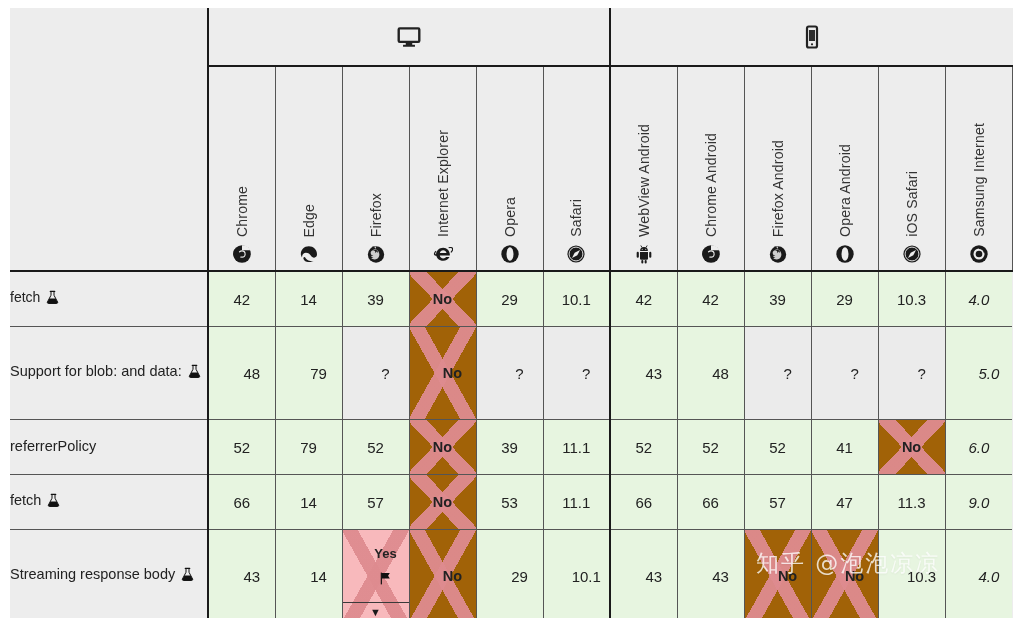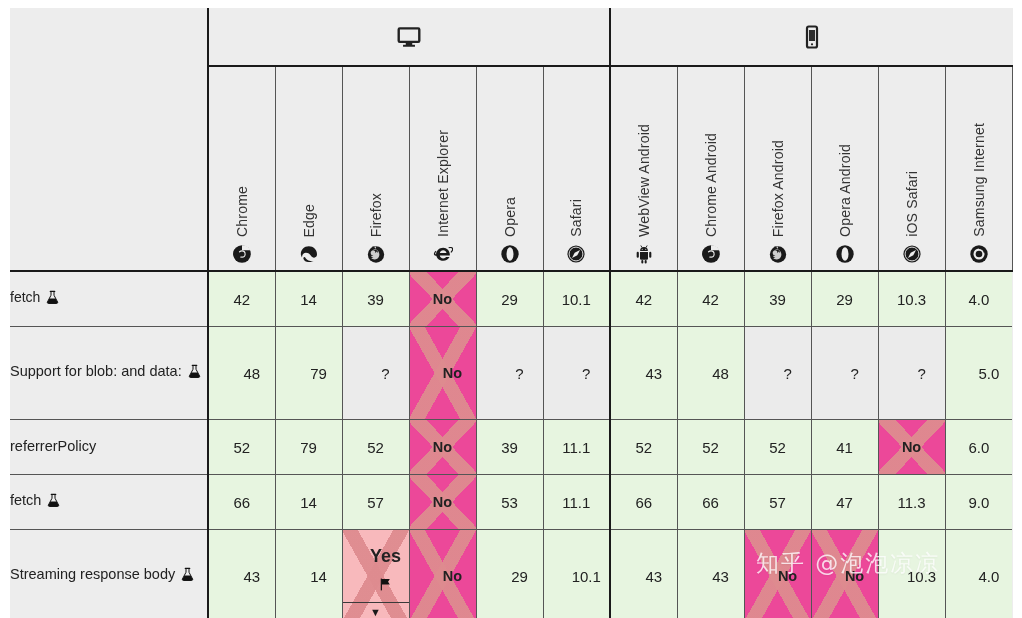--- a/index.html
+++ b/index.html
@@ -136,24 +136,24 @@
     font-size: 15px;
     color: #333333;
     position: relative;
     overflow: hidden;
     border-left: 1px solid #555555;
     border-right: 1px solid #555555;
     border-top: 1px solid #555555;
     border-bottom: 1px solid #555555;
   }
   .data-cell.group-start { border-left: 2px solid #1a1a1a !important; }
-  .data-cell.last-col { border-right: none !important; }
+  .data-cell.last-col { border-right: none !important; font-style: italic; }
 
   .data-cell.y { background: #e7f5e0; margin-top: 8px; }
-  .data-cell.n { background: #ec4899; }
+  .data-cell.n { background: #a16207; }
   .data-cell.u { background: #ebebeb; }
   .data-cell.p { background: #f8b9bc; }
 
   
   .data-cell.n::before,
   .data-cell.p::before {
     content: "";
     position: absolute;
     left: -20%;
     top: -40%;
@@ -179,21 +179,21 @@
     position: relative;
     z-index: 3;
     height: 100%;
     display: flex;
     flex-direction: column;
     align-items: center;
     justify-content: flex-start;
     padding-top: 16px;
     box-sizing: border-box;
   }
-  .partial-inner .pi-label { font-weight: bold; font-size: 18px; }
+  .partial-inner .pi-label { font-weight: bold; font-size: 13px; }
   .partial-inner .pi-flag { margin-top: 10px; }
   .partial-expander {
     position: absolute;
     left: 0;
     right: 0;
     bottom: 0;
     height: 19px;
     border-top: 1px solid #3a3a3a;
     display: flex;
     align-items: center;

